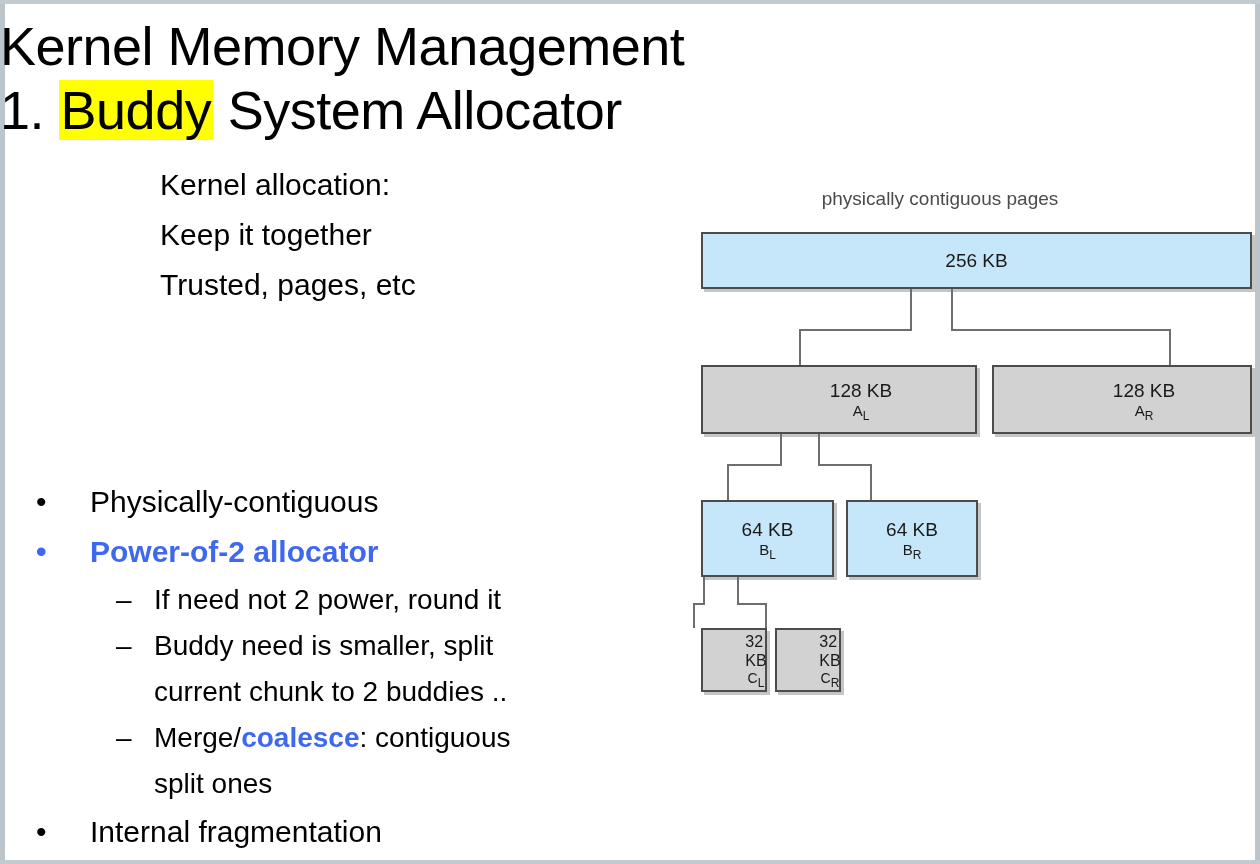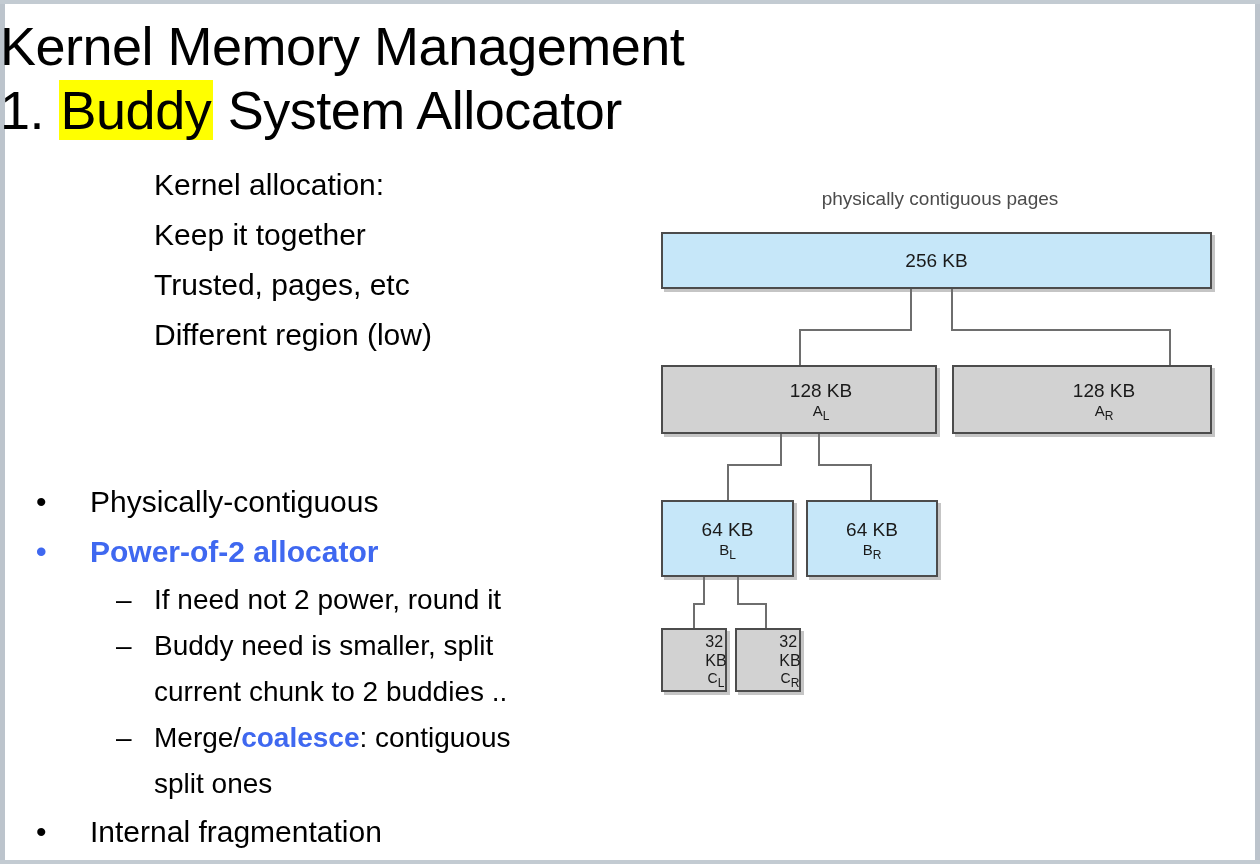--- a/index.html
+++ b/index.html
@@ -42,21 +42,21 @@
   #title-line1 { display: block; }
   #title-line2 { display: block; }
   .hl {
     background: #ffff00;
     padding: 0 2px;
   }
 
   
   #intro-lines {
     position: absolute;
-    left: 154px;
+    left: 160px;
     top: 160px;
     width: 520px;
     font-size: 30px;
     line-height: 50px;
     color: #000000;
   }
   #intro-lines div { white-space: nowrap; }
 
   
   #bullets {
@@ -124,20 +124,21 @@
   .box {
     position: absolute;
     box-sizing: border-box;
     border: 2px solid #4c4c4c;
     box-shadow: 3px 3px 0 0 rgba(150,150,150,0.55);
     display: flex;
     flex-direction: column;
     align-items: center;
     justify-content: center;
     color: #1a1a1a;
+    margin-left: 40px;
   }
   .box .size {
     font-size: 19px;
     line-height: 23px;
   }
   .box .tag {
     font-size: 15px;
     line-height: 17px;
   }
   .box .tag sub {
@@ -170,21 +171,20 @@
 
   <div id="title-block">
     <span id="title-line1">Kernel Memory Management</span>
     <span id="title-line2"><span>1. </span><span class="hl">Buddy</span><span> System Allocator</span></span>
   </div>
 
   <div id="intro-lines">
     <div>Kernel allocation:</div>
     <div>Keep it together</div>
     <div>Trusted, pages, etc</div>
-    <div>Different region (low)</div>
   </div>
 
   <div id="bullets">
 
     <p class="lvl1">
       <span class="dot">•</span>
       <span>Physically-contiguous</span>
     </p>
 
     <p class="lvl1 blue">

